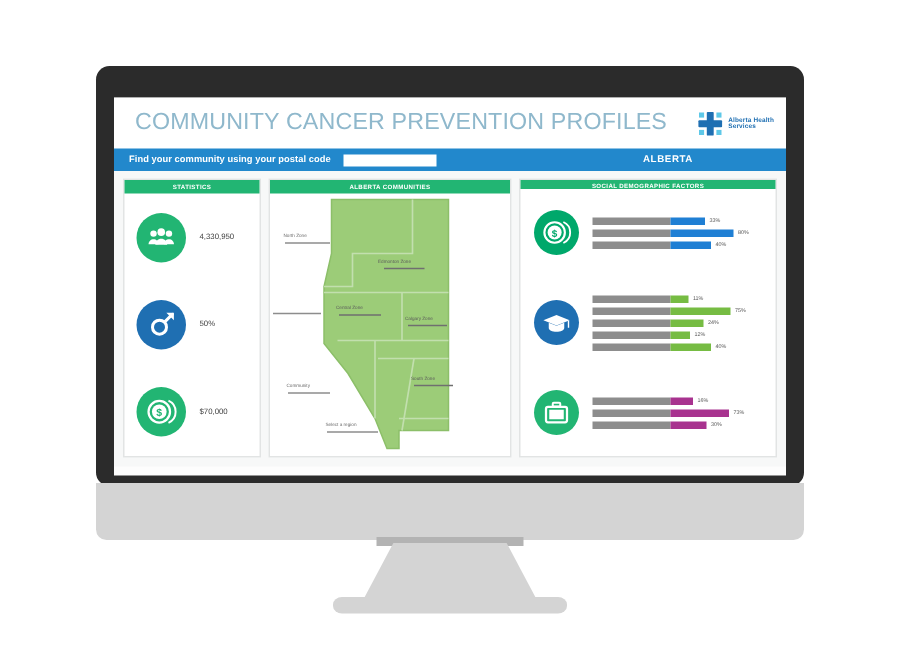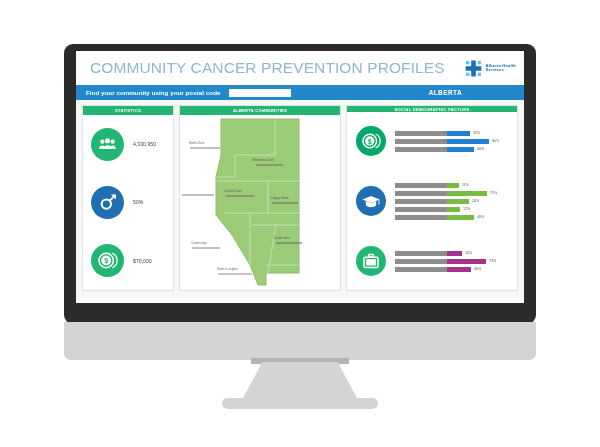--- a/index.html
+++ b/index.html
@@ -11,21 +11,21 @@
            background:#2b2b2b;border-radius:9px;box-sizing:border-box;padding:14px 12px;}
   .chin{position:absolute;left:64px;top:322px;width:472px;height:38px;background:#d4d4d4;
         border-bottom-left-radius:7px;border-bottom-right-radius:7px;}
   .neck{position:absolute;left:251px;top:358px;width:98px;height:6px;background:#b3b3b3;}
   .stand{position:absolute;left:241px;top:362px;width:118px;height:40px;background:#d4d4d4;
          clip-path:polygon(18% 0%,82% 0%,100% 100%,0% 100%);}
   .base{position:absolute;left:222px;top:398px;width:156px;height:11px;background:#d4d4d4;
         border-radius:6px/5px;}
 
   
-  .screen{position:absolute;left:76px;top:51px;width:448px;height:252px;background:#fdfdfd;
+  .screen{position:absolute;left:76px;top:65px;width:448px;height:252px;background:#fdfdfd;
           overflow:hidden;box-sizing:border-box;}
 
   
   .apphead{height:34px;display:flex;align-items:center;padding:0 8px 0 14px;background:#ffffff;}
   .apptitle{font-size:15.5px;letter-spacing:.1px;color:#8fb8cc;font-weight:400;
             font-family:"Liberation Sans",sans-serif;white-space:nowrap;}
   .logo{margin-left:auto;display:flex;align-items:center;gap:3px;}
   .logomark{position:relative;width:17px;height:17px;flex:0 0 auto;}
   .logotext{display:flex;flex-direction:column;line-height:1.05;}
   .logotext span{font-size:4.3px;font-weight:bold;color:#1f6fb2;letter-spacing:.1px;}

